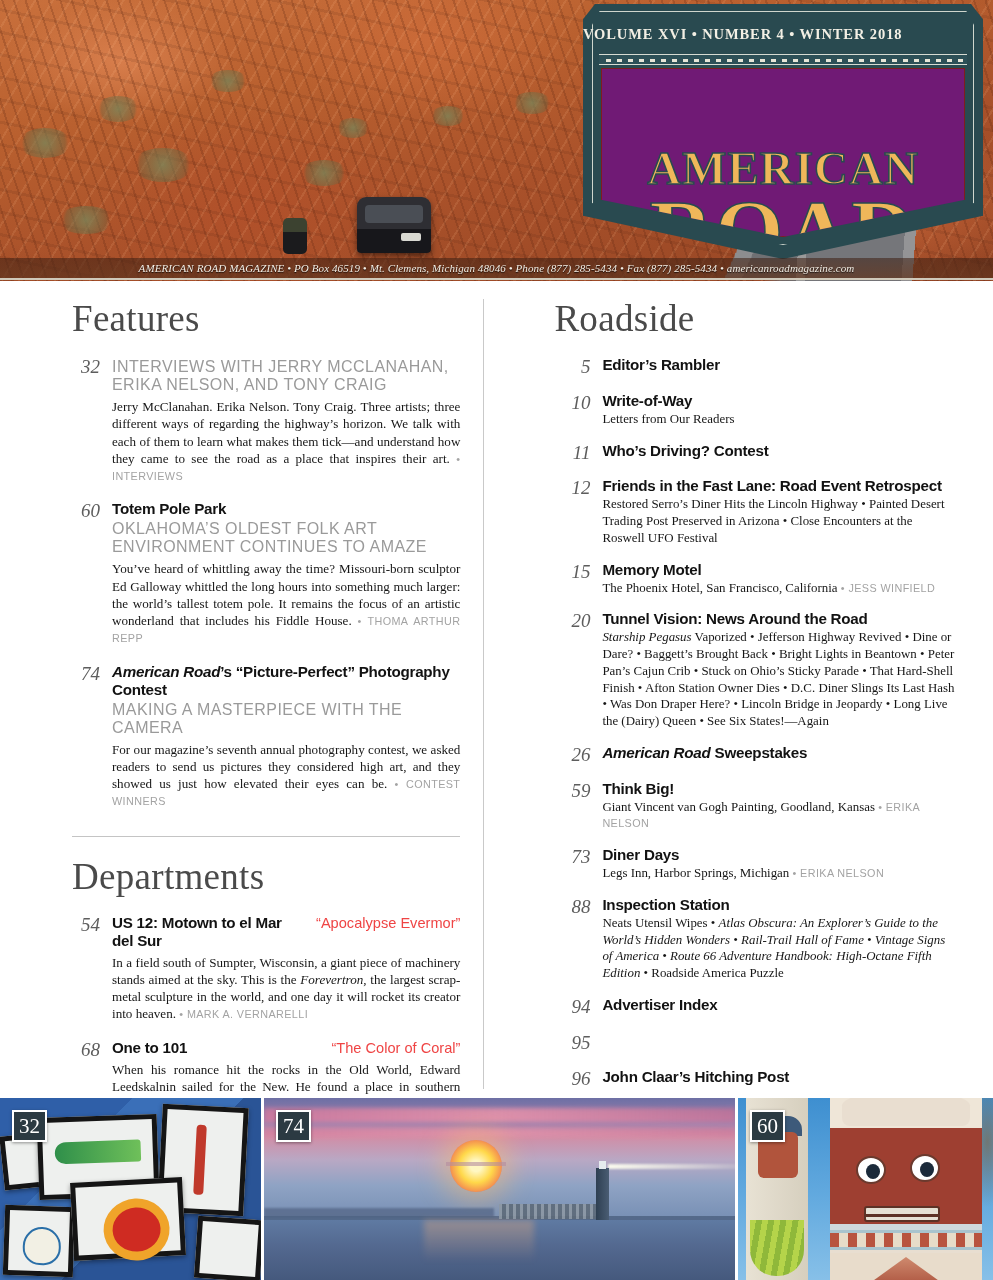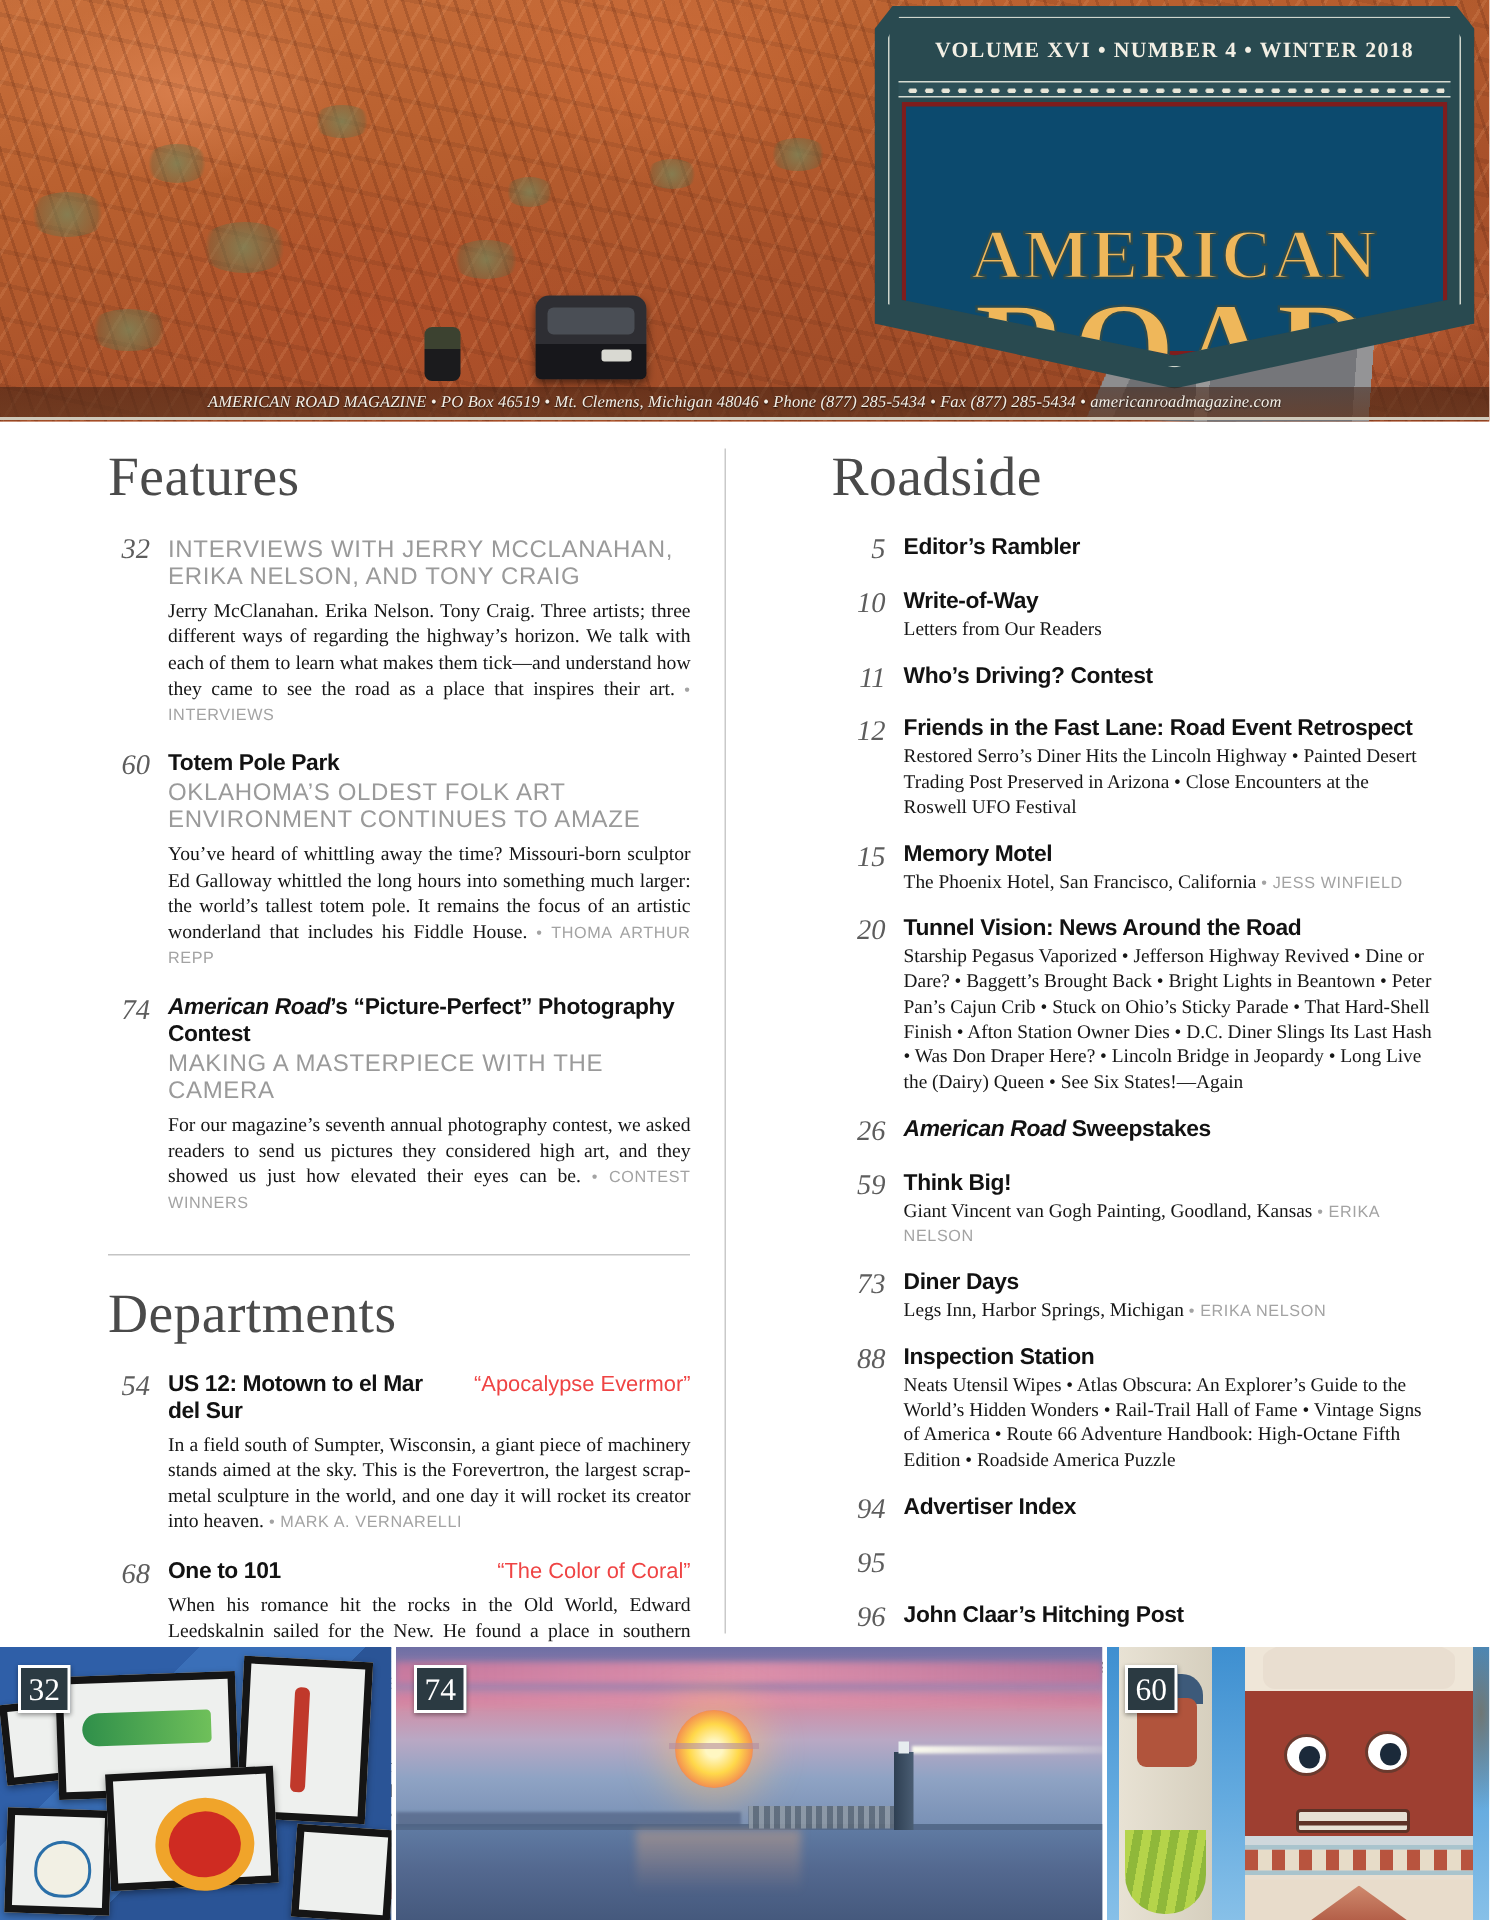--- a/index.html
+++ b/index.html
@@ -100,21 +100,20 @@
     clip-path: polygon(3% 0%, 97% 0%, 100% 6%, 100% 83%, 50% 100%, 0% 83%, 0% 6%);
     box-shadow: 0 3px 10px rgba(0,0,0,.45);
   }
   .plaque-inner {
     position: absolute; left: 9px; top: 7px; right: 9px; bottom: 14px;
     border: 1.5px solid #cfd6cd;
     clip-path: polygon(2% 0%, 98% 0%, 100% 6%, 100% 82%, 50% 100%, 0% 82%, 0% 6%);
   }
   .volume-line {
     position: absolute; top: 22px; left: 0; right: 0;
-    text-align: center;
     color: #f2efe4;
     font-family: "Liberation Serif", serif;
     font-weight: bold;
     font-size: 14.5px;
     letter-spacing: .9px;
   }
   .dot-band {
     position: absolute; top: 50px; left: 16px; right: 16px;
     height: 11px;
     background: #2d5057;
@@ -124,23 +123,23 @@
   .dot-band:after {
     content: "";
     position: absolute; left: 4px; right: 4px; top: 4px; height: 3px;
     background-image: radial-gradient(circle, #e8e6d8 45%, transparent 50%);
     background-size: 11px 3px;
     background-repeat: repeat-x;
   }
   .plaque-field {
     position: absolute;
     left: 18px; top: 64px; right: 18px; bottom: 22px;
-    background: #0c4a6e;
+    background: #701a75;
     clip-path: polygon(0% 0%, 100% 0%, 100% 78%, 50% 100%, 0% 78%);
-    border: 3px solid #7f1d1d;
+    border: 1px solid #7f1d1d;
   }
   .logo-word {
     position: absolute; left: 0; right: 0;
     text-align: center;
     font-family: "Liberation Serif", serif;
     font-weight: bold;
     color: #efb75a;
     -webkit-text-stroke: 1.6px #294a50;
     letter-spacing: 1px;
   }
@@ -248,21 +247,21 @@
     color: #161616;
     line-height: 1.3;
     margin-top: 1px;
   }
   .byline {
     font-family: "Liberation Sans", sans-serif;
     font-size: 10.8px;
     color: #a3a3a3;
     letter-spacing: .4px;
   }
-  .it { }
+  .it { font-style: italic; }
 
   
   .col-right .entry { margin-bottom: 14px; }
   .col-right .entry-pg { flex: 0 0 48px; font-size: 19px; }
 
   
   .strip {
     position: absolute;
     bottom: 0; left: 0;
     width: 993px; height: 185px;

